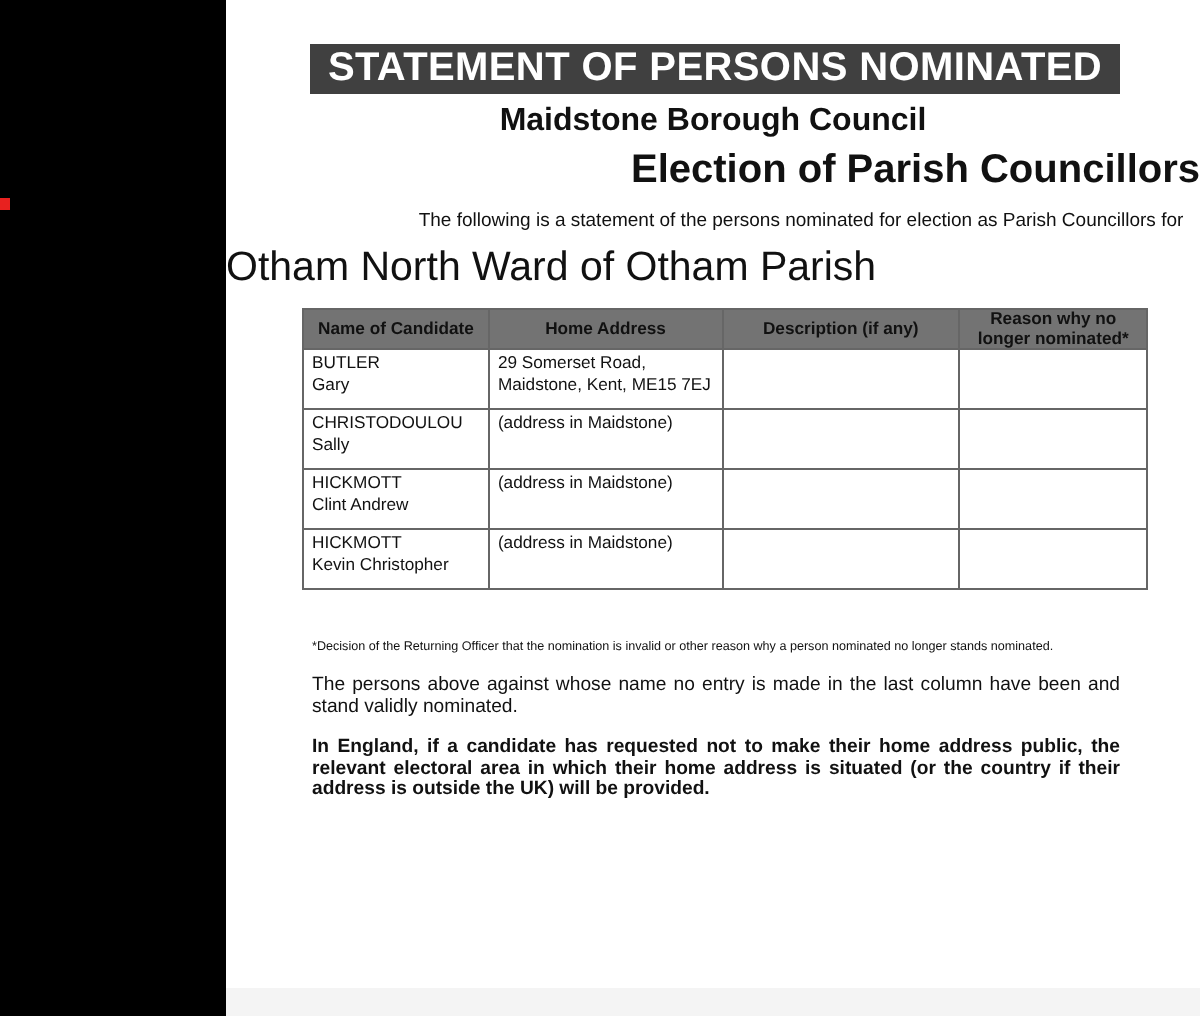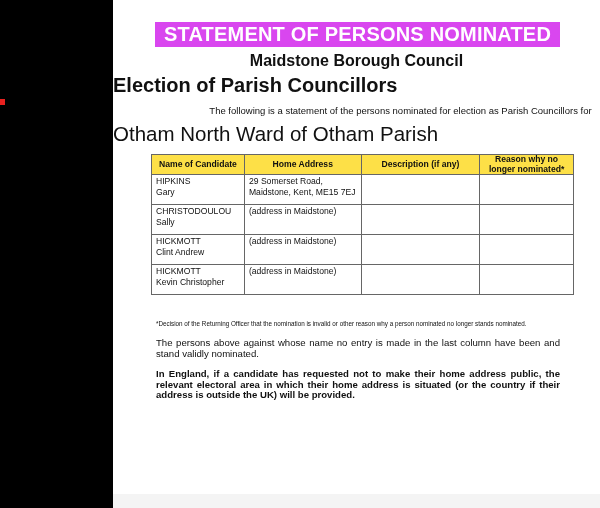--- a/index.html
+++ b/index.html
@@ -2,29 +2,29 @@
 <html><head>
   <meta charset="utf-8">
   <style>
     * { box-sizing: border-box; margin: 0; padding: 0; }
     html, body { width: 600px; height: 508px; overflow: hidden; background: #000; }
     body { position: relative; font-family: "Liberation Sans", sans-serif; color: #111; }
     .left-pane { position: absolute; left: 0; top: 0; width: 113px; height: 508px; background: #000; }
     .red-marker { position: absolute; left: 0; top: 99px; width: 5px; height: 6px; background: #e8211f; }
     .page { position: absolute; left: 113px; top: 0; width: 487px; height: 494px; background: #fff; }
     .bottom-bar { position: absolute; left: 113px; top: 494px; width: 487px; height: 14px; background: #f4f4f4; }
-    .banner { position: absolute; left: 155px; top: 22px; width: 405px; height: 25px; background: #d946ef; color: #fff;
+    .banner { position: absolute; left: 155px; top: 22px; width: 405px; height: 25px; background: #404040; color: #fff;
       font-weight: bold; font-size: 20px; text-align: center; line-height: 25px; letter-spacing: 0.2px; }
     .council { position: absolute; left: 113px; width: 487px; top: 52px; text-align: center; font-weight: bold; font-size: 16px; }
-    .election-title { position: absolute; left: 113px; width: 487px; top: 74px; text-align: left; font-weight: bold; font-size: 20px; }
+    .election-title { position: absolute; left: 113px; width: 487px; top: 74px; text-align: right; font-weight: bold; font-size: 20px; }
     .intro { position: absolute; left: 113px; width: 487px; top: 105px; text-align: center; font-size: 9.5px; margin-left: 44px; }
     .ward { position: absolute; left: 113px; width: 487px; top: 122px; text-align: left; font-size: 20.5px; }
     table.nominations { position: absolute; left: 151px; top: 154px; width: 423px; border-collapse: collapse; font-size: 8.6px; }
     table.nominations th, table.nominations td { border: 1px solid #666; vertical-align: top; }
-    table.nominations th { background: #fde047; font-weight: bold; text-align: center; vertical-align: middle; height: 20px; line-height: 9.5px; padding: 0 2px; }
+    table.nominations th { background: #737373; font-weight: bold; text-align: center; vertical-align: middle; height: 20px; line-height: 9.5px; padding: 0 2px; }
     table.nominations td { height: 30px; padding: 1px 4px; line-height: 10.5px; }
     .col1 { width: 93px; } .col2 { width: 117px; } .col3 { width: 119px; } .col4 { width: 94px; }
     .footnote { position: absolute; left: 156px; top: 320px; font-size: 6.3px; white-space: nowrap; }
     .para { position: absolute; left: 156px; width: 404px; font-size: 9.6px; line-height: 10.5px; text-align: justify; }
     .para1 { top: 338px; }
     .para2 { top: 369px; font-weight: bold; }
   </style>
 </head>
 <body>
 
@@ -46,21 +46,21 @@
     <tr>
       <th class="col1">Name of Candidate</th>
       <th class="col2">Home Address</th>
       <th class="col3">Description (if any)</th>
       <th class="col4">Reason why no longer nominated*</th>
     </tr>
   </thead>
   <tbody>
     <tr>
       <td>
-        <div>HIPKINS</div>
+        <div>BUTLER</div>
         <div>Gary</div>
       </td>
       <td>
         <div>29 Somerset Road,</div>
         <div>Maidstone, Kent, ME15 7EJ</div>
       </td>
       <td></td>
       <td></td>
     </tr>
     <tr>

